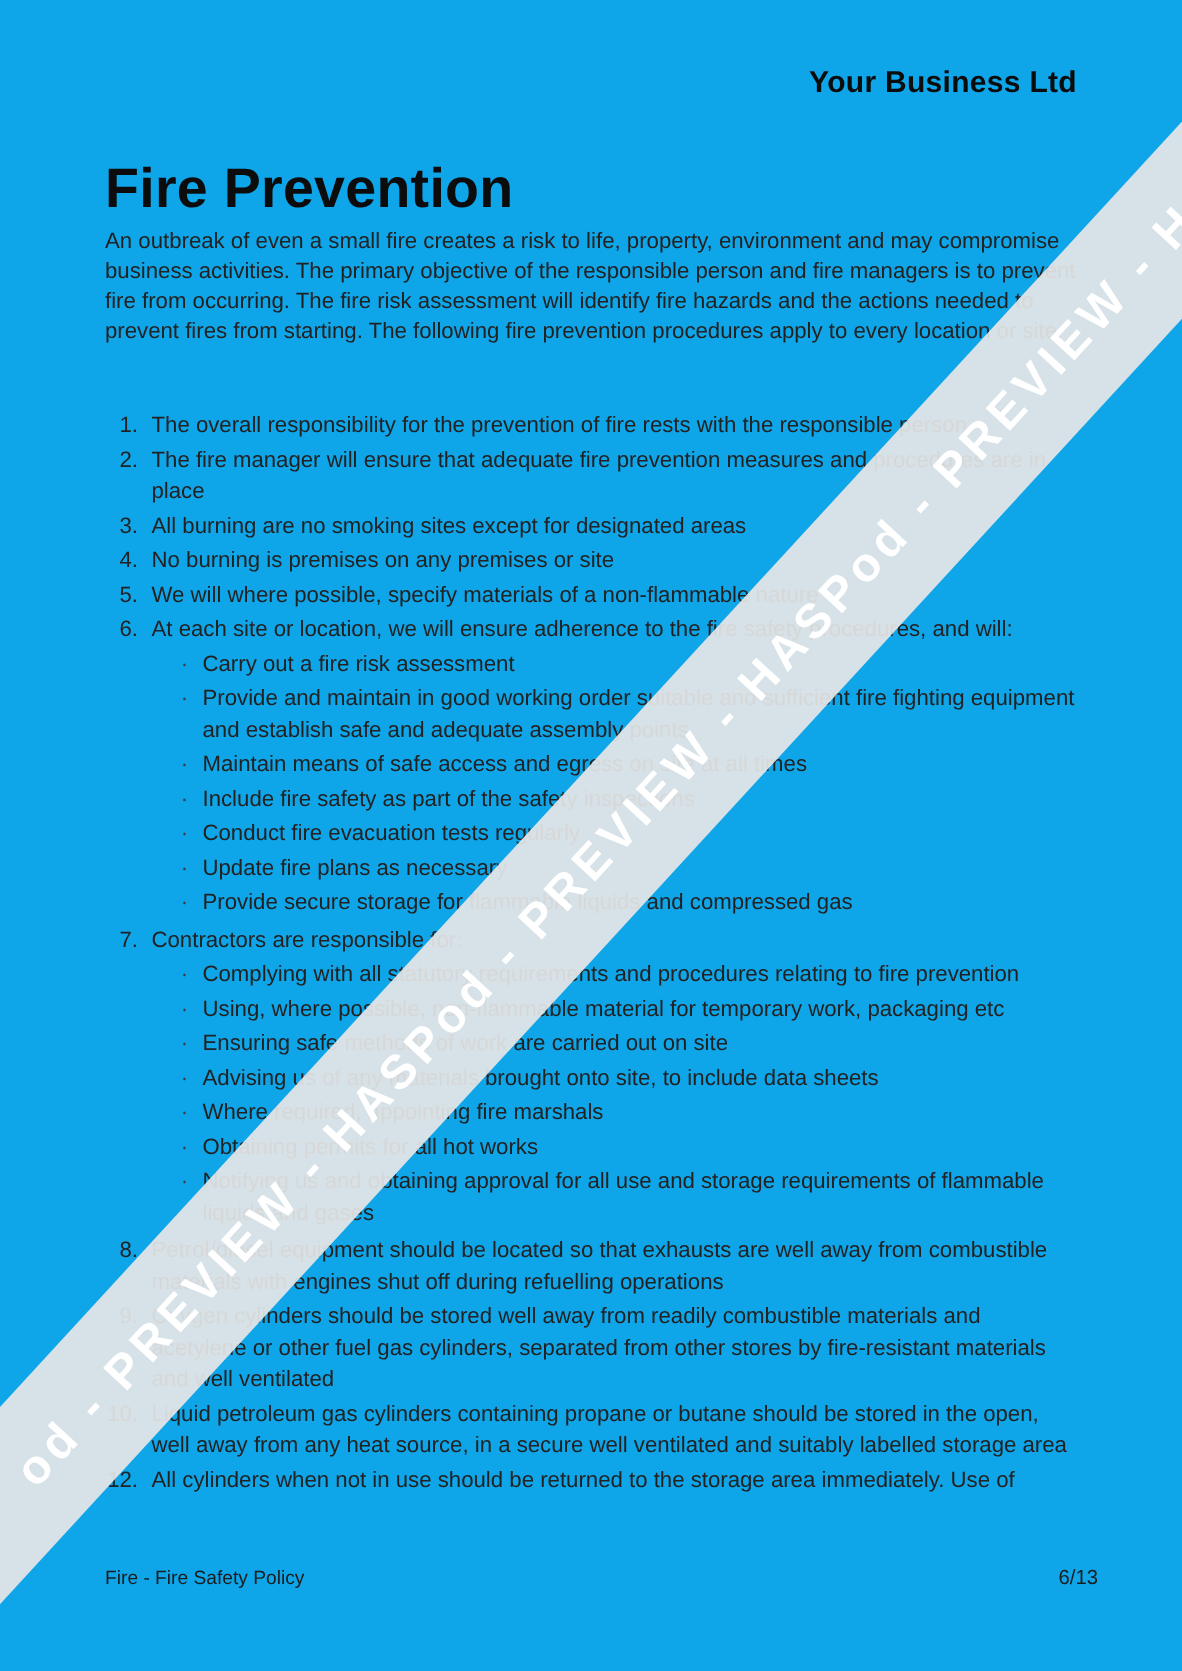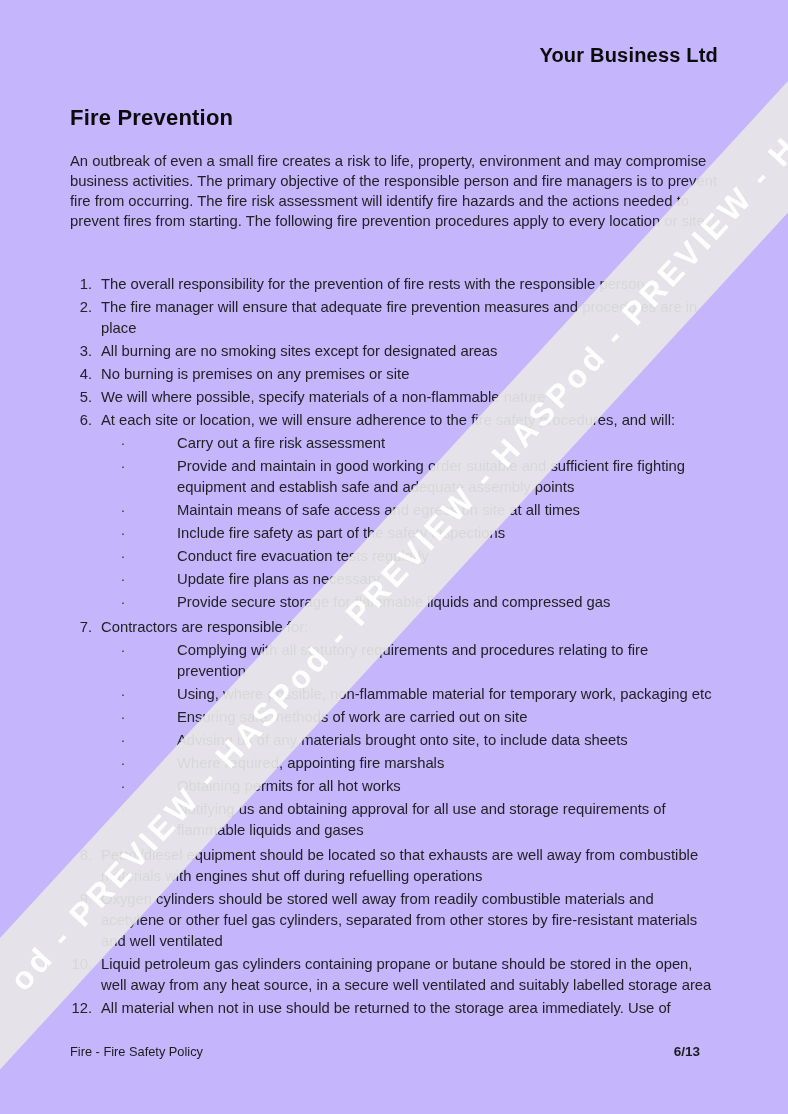--- a/index.html
+++ b/index.html
@@ -11,38 +11,38 @@
     width: 788px;
     height: 1114px;
     position: relative;
     overflow: hidden;
     font-family: "Liberation Sans", sans-serif;
     color: #1e1e1e;
   }
   .page {
     position: absolute;
     inset: 0;
-    background: #c4b5fd;
+    background: #0ea5e9;
   }
   .company {
     position: absolute;
     top: 44px;
     left: 70px;
     right: 70px;
     text-align: right;
     font-size: 20px;
     font-weight: 800;
     letter-spacing: 0.2px;
     color: #0c0c0c;
   }
   .doc-title {
     position: absolute;
     top: 105px;
     left: 70px;
-    font-size: 22px;
+    font-size: 37px;
     font-weight: 800;
     letter-spacing: 0.2px;
     color: #0c0c0c;
   }
   .intro {
     position: absolute;
     top: 151px;
     left: 70px;
     width: 650px;
     font-size: 14.8px;
@@ -84,33 +84,33 @@
     align-items: flex-start;
     margin-bottom: 2px;
   }
   .dot {
     flex: 0 0 10px;
     margin-left: 17px;
     margin-right: 7px;
     text-align: center;
     color: #3a3a3a;
   }
-  .sub-text { flex: 1; margin-left: 42px; }
+  .sub-text { flex: 1; }
   .footer {
     position: absolute;
     left: 70px;
-    right: 88px;
+    right: 56px;
     top: 1044px;
     display: flex;
     justify-content: space-between;
     align-items: baseline;
     font-size: 12.8px;
     color: #1c1c1c;
   }
-  .footer .pageno { font-weight: 700; font-size: 13.5px; }
+  .footer .pageno { font-weight: 400; font-size: 13.5px; }
   .watermark {
     position: absolute;
     left: -286px;
     top: 509px;
     width: 1400px;
     height: 89px;
     transform: rotate(-47.4deg);
     background: rgba(231, 231, 231, 0.92);
     display: flex;
     align-items: center;
@@ -253,21 +253,21 @@
         </li>
         <li>
           <span class="num">10.</span>
           <div class="li-body">
             <div>Liquid petroleum gas cylinders containing propane or butane should be stored in the open, well away from any heat source, in a secure well ventilated and suitably labelled storage area</div>
           </div>
         </li>
         <li>
           <span class="num">12.</span>
           <div class="li-body">
-            <div>All material when not in use should be returned to the storage area immediately. Use of</div>
+            <div>All cylinders when not in use should be returned to the storage area immediately. Use of</div>
           </div>
         </li>
       </ol>
   </div>
 
   <div class="footer">
     <span>Fire - Fire Safety Policy</span>
     <span class="pageno">6/13</span>
   </div>
 

